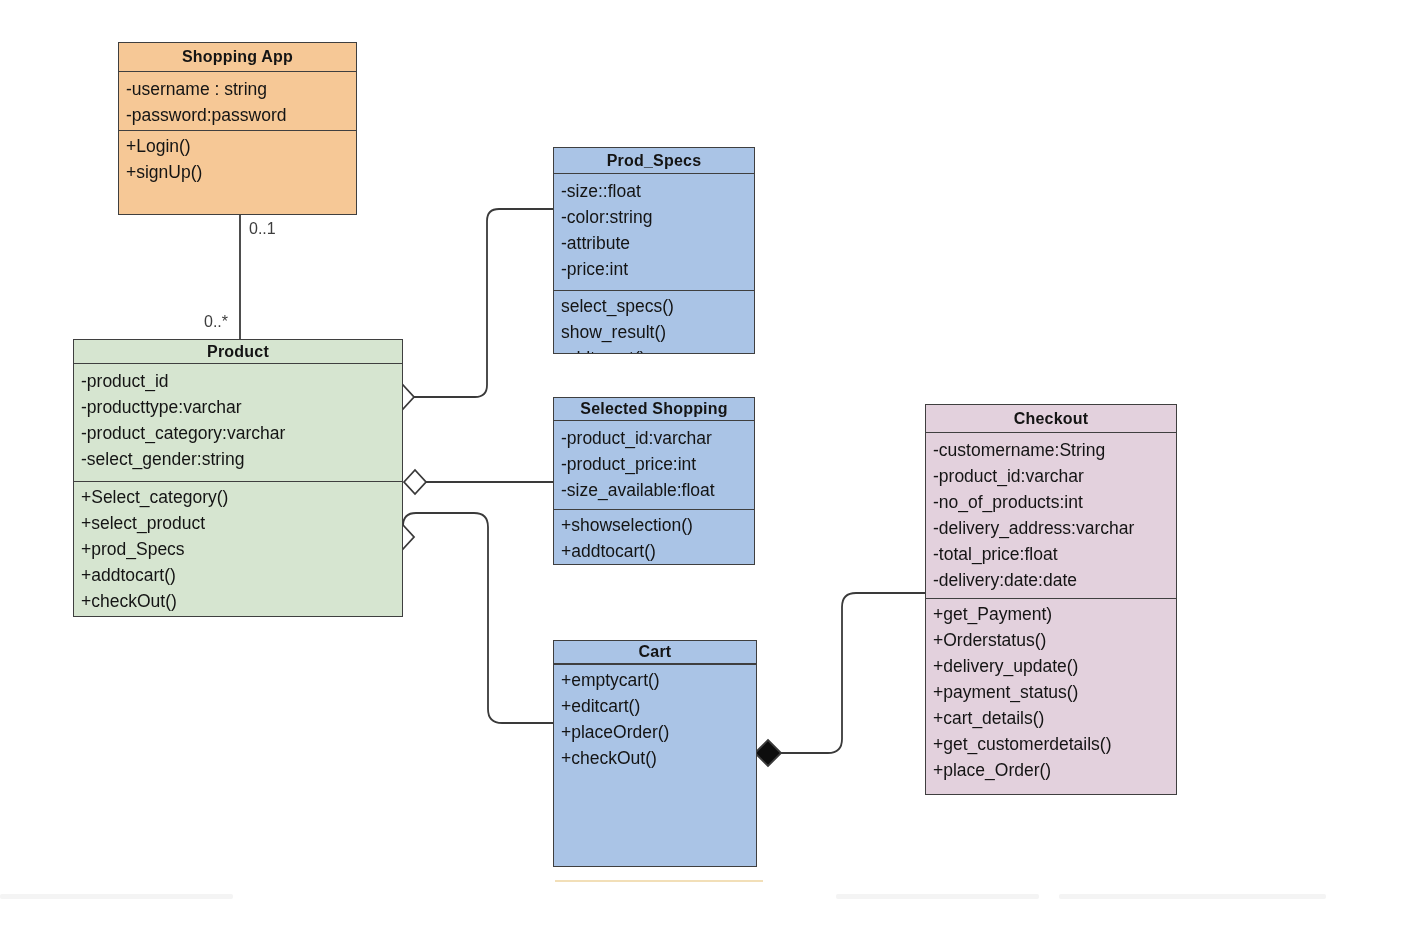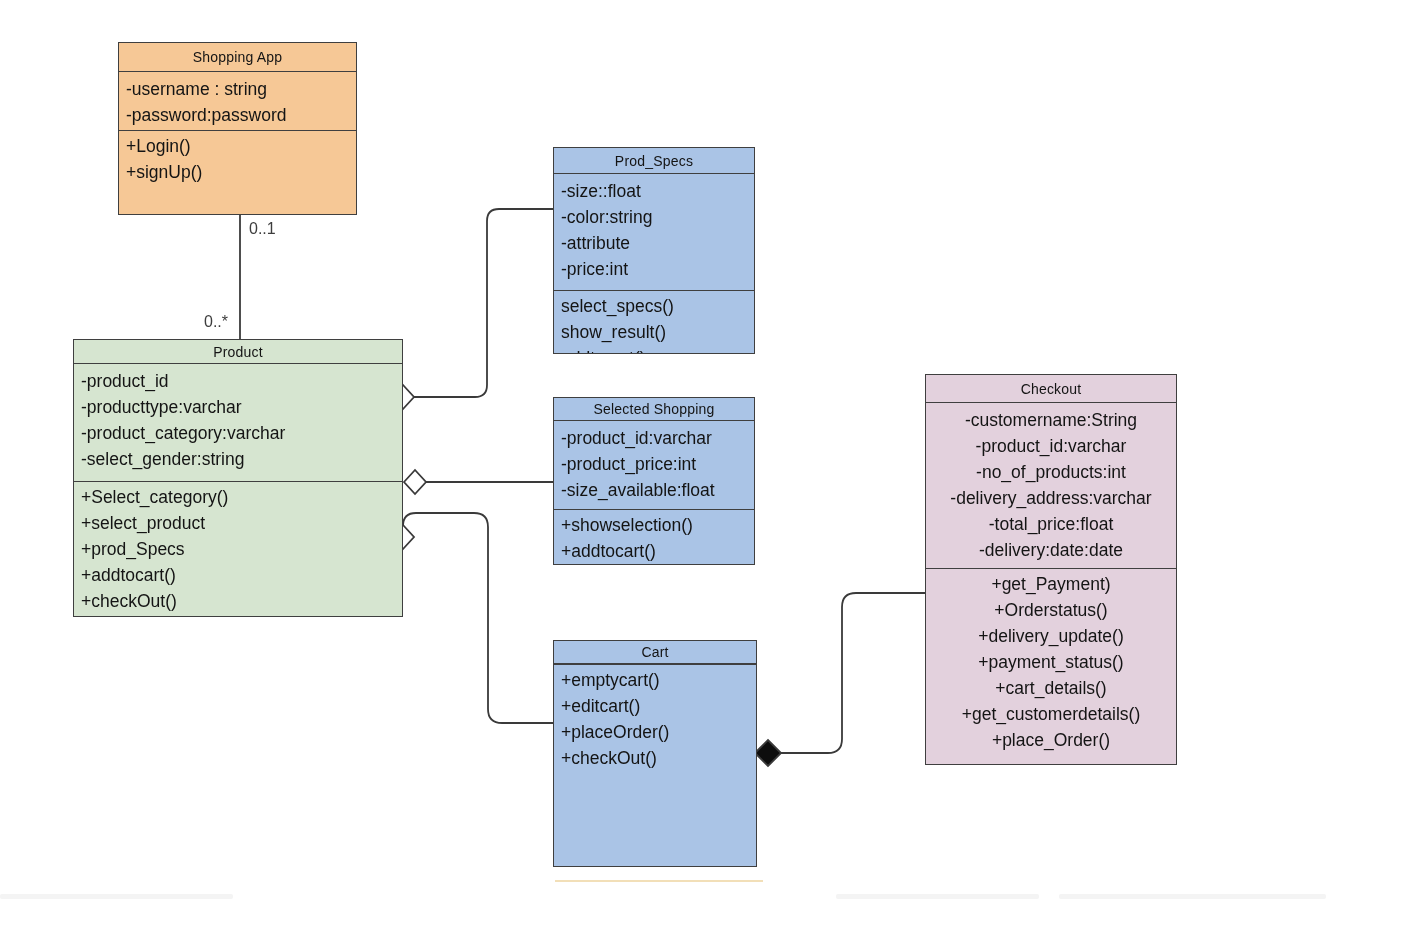--- a/index.html
+++ b/index.html
@@ -13,21 +13,21 @@
 
   .uml-box {
     position:absolute; box-sizing:border-box;
     border:1.6px solid #3f3f3f;
     display:flex; flex-direction:column;
     font-size:17.5px;
   }
   .uml-title {
     box-sizing:border-box; flex:0 0 auto;
     display:flex; align-items:center; justify-content:center;
-    font-weight:normal; font-size:14px;
+    font-weight:bold; font-size:16px;
     border-bottom:1.6px solid #3f3f3f;
     letter-spacing:.2px;
   }
   .uml-attrs { box-sizing:border-box; flex:0 0 auto; padding:4px 7px 0 7px; overflow:hidden; }
   .uml-methods {
     box-sizing:border-box; flex:1 1 auto;
     border-top:1.6px solid #3f3f3f;
     padding:2px 7px 0 7px; overflow:hidden;
   }
   .row { line-height:26px; white-space:nowrap; }
@@ -46,21 +46,21 @@
   #box-prodspecs .uml-attrs { height:116px; }
 
   #box-selprod   { left:553px; top:397px; width:202px; height:168px; }
   #box-selprod .uml-title { height:23px; }
   #box-selprod .uml-attrs { height:88px; }
 
   #box-cart      { left:553px; top:640px; width:204px; height:227px; }
   #box-cart .uml-title { height:23px; }
   #box-cart .uml-attrs { height:93px; }
 
-  #box-checkout  { left:925px; top:374px; width:252px; height:391px;text-align:center; }
+  #box-checkout  { left:925px; top:404px; width:252px; height:391px; }
   #box-checkout .uml-title { height:28px; }
   #box-checkout .uml-attrs { height:165px; }
 
   .mult-label {
     position:absolute; font-size:16px; color:#3d3d3d; line-height:16px;
   }
   #mult-upper { left:249px; top:221px; }
   #mult-lower { left:204px; top:314px; }
 
   

